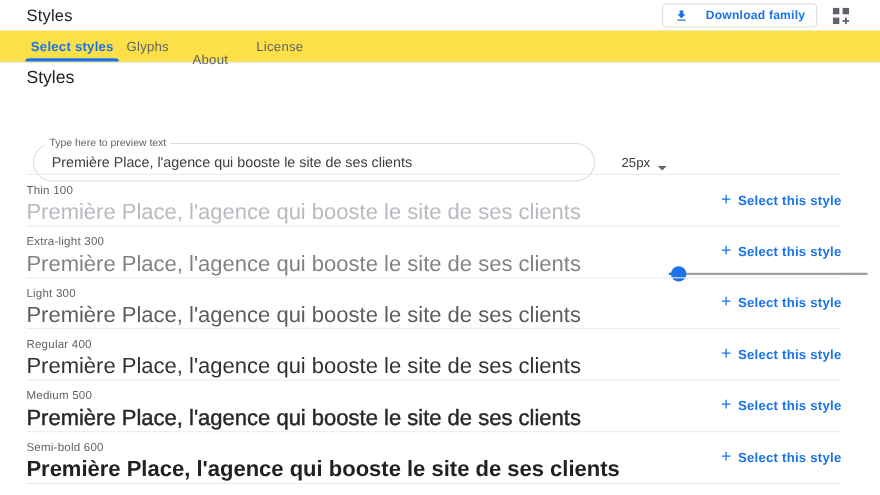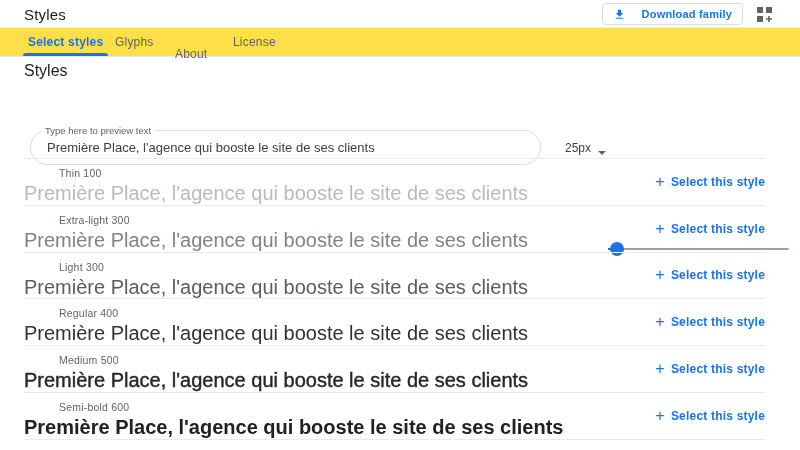--- a/index.html
+++ b/index.html
@@ -78,21 +78,21 @@
   .slider-thumb { position:absolute; top:1px; left:2px; width:14px; height:14px; border-radius:50%; background:#1a73e8; }
 
   
   .rows { position:absolute; top:158px; left:0; right:0; }
   .row {
     position:relative; height:46.8px;
     margin:0 35px 0 24px;
     border-top:1px solid #e9eaec;
   }
   .rows-end { margin:0 35px 0 24px; border-top:1px solid #e9eaec; }
-  .row-label { padding-top:8px; font-size:10.5px; color:#5f6368; letter-spacing:.2px;margin-left:35px; }
+  .row-label { padding-top:8px; font-size:10.5px; color:#5f6368; letter-spacing:.2px; }
   .row-preview { margin-top:3px; font-size:20px; white-space:nowrap; line-height:22px; }
   .w100 { color:#b7bbc0; }
   .w200 { color:#7f8387; }
   .w300 { color:#595c60; }
   .w400 { color:#2f3235; }
   .w500 { color:#25272a; -webkit-text-stroke:0.4px #25272a; }
   .w600 { color:#202124; font-weight:700; }
   .select-link {
     position:absolute; right:0; top:50%; transform:translateY(-50%);
     display:flex; align-items:center; gap:6px;

